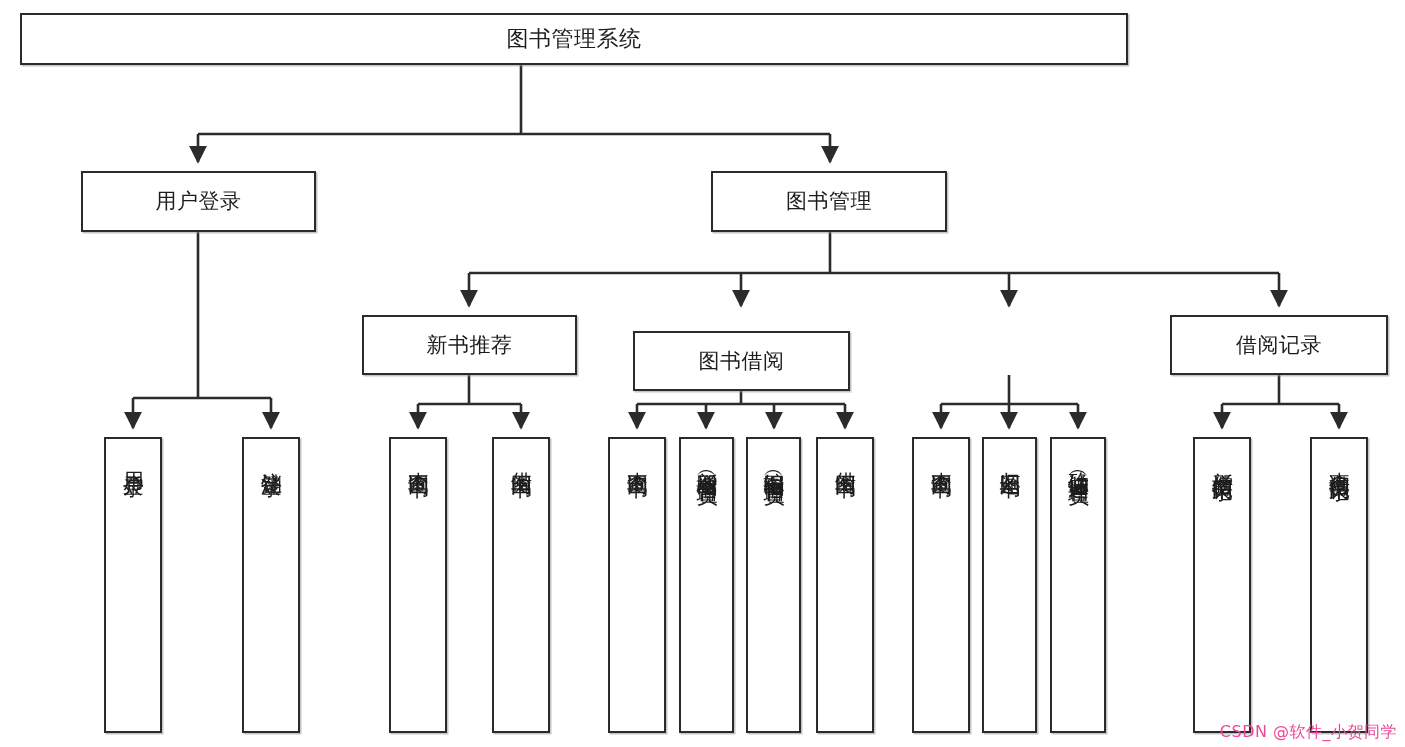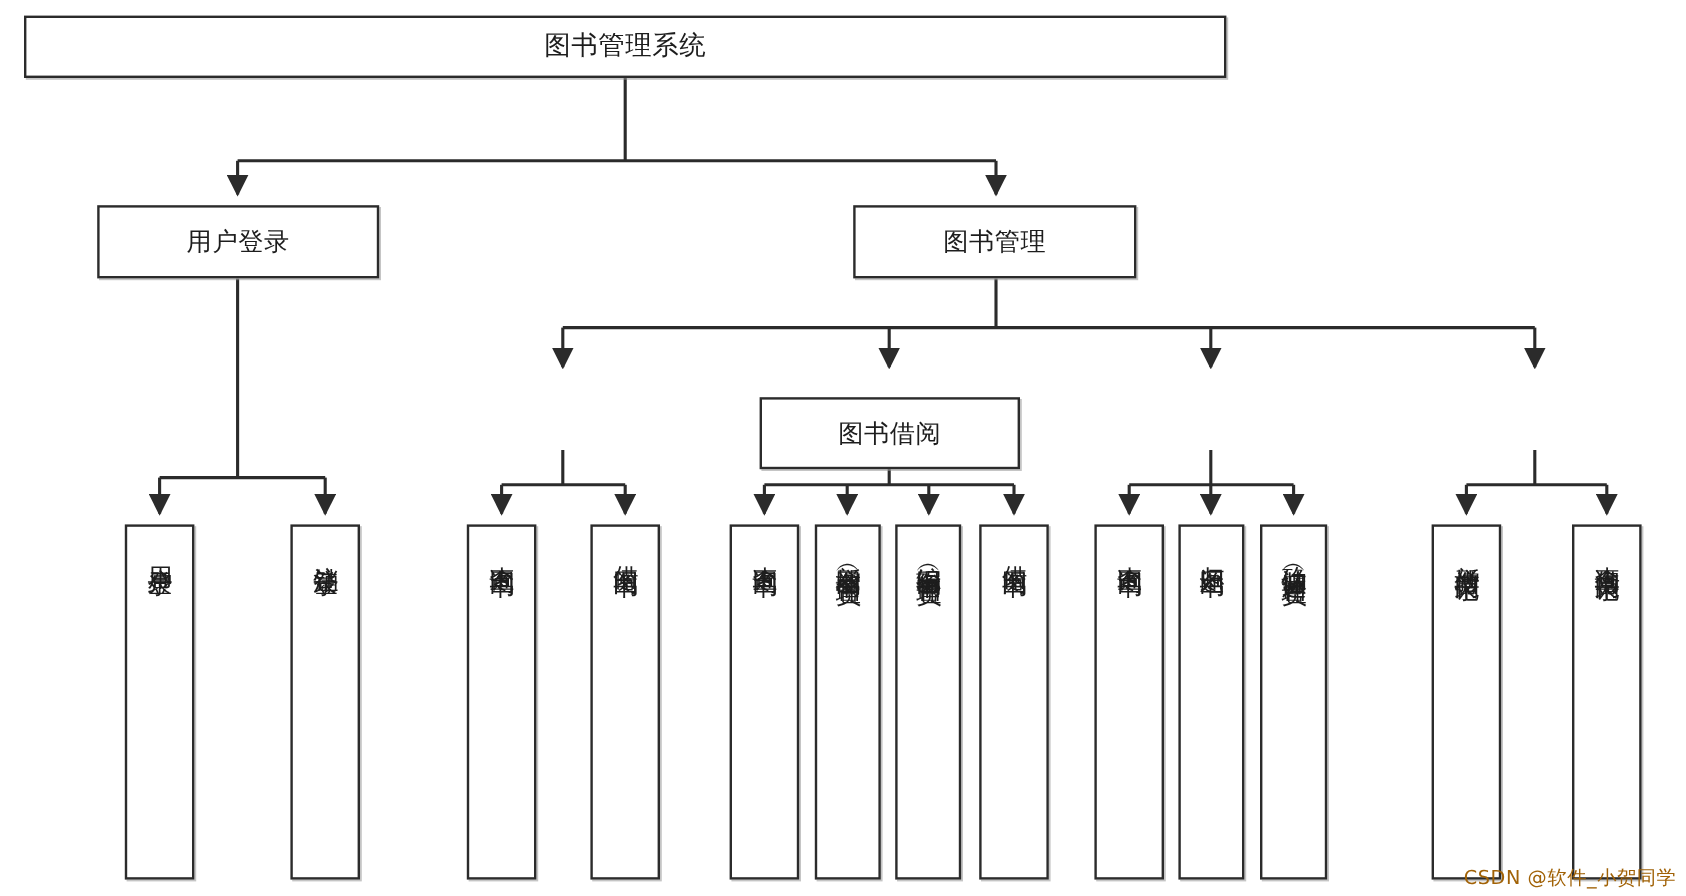--- a/index.html
+++ b/index.html
@@ -60,21 +60,21 @@
     font-size: 21px;
     letter-spacing: 2px;
     line-height: 1;
     white-space: nowrap;
   }
   .watermark {
     position: absolute;
     right: 8px;
     bottom: 4px;
     font-size: 16px;
-    color: #a16207;
+    color: #ec4899;
     letter-spacing: 0.5px;
     white-space: nowrap;
     user-select: none;
   }
 </style>
 </head>
 <body>
 
 <div id="diagram-root">
 
@@ -121,34 +121,40 @@
       <path d="M 1009 404 L 1009 428" marker-end="url(#arrow)"></path>
       <path d="M 1078 404 L 1078 428" marker-end="url(#arrow)"></path>
 
       <path d="M 1279 375 L 1279 404"></path>
       <path d="M 1222 404 L 1339 404"></path>
       <path d="M 1222 404 L 1222 428" marker-end="url(#arrow)"></path>
       <path d="M 1339 404 L 1339 428" marker-end="url(#arrow)"></path>
     </g>
   </svg>
 
-  <div class="node-box root" style="left:20px; top:13px; width:1002px; height:52px;">
+  <div class="node-box root" style="left:20px; top:13px; width:1108px; height:52px;">
     <span class="node-label">图书管理系统</span>
   </div>
 
   <div class="node-box" style="left:81px; top:171px; width:235px; height:61px;">
     <span class="node-label">用户登录</span>
   </div>
   <div class="node-box" style="left:711px; top:171px; width:236px; height:61px;">
     <span class="node-label">图书管理</span>
   </div>
 
+  <div class="node-box" style="left:362px; top:315px; width:215px; height:60px;">
+    <span class="node-label">新书推荐</span>
+  </div>
   <div class="node-box" style="left:633px; top:315px; width:217px; height:60px;margin-top:16px;">
     <span class="node-label">图书借阅</span>
   </div>
+  <div class="node-box" style="left:1170px; top:315px; width:218px; height:60px;">
+    <span class="node-label">借阅记录</span>
+  </div>
 
   <div class="node-box leaf" style="left:104px; top:437px; width:58px; height:296px;">
     <span class="node-label">用户登录</span>
   </div>
   <div class="node-box leaf" style="left:242px; top:437px; width:58px; height:296px;">
     <span class="node-label">注销登录</span>
   </div>
 
   <div class="node-box leaf" style="left:389px; top:437px; width:58px; height:296px;">
     <span class="node-label">查询图书</span>

